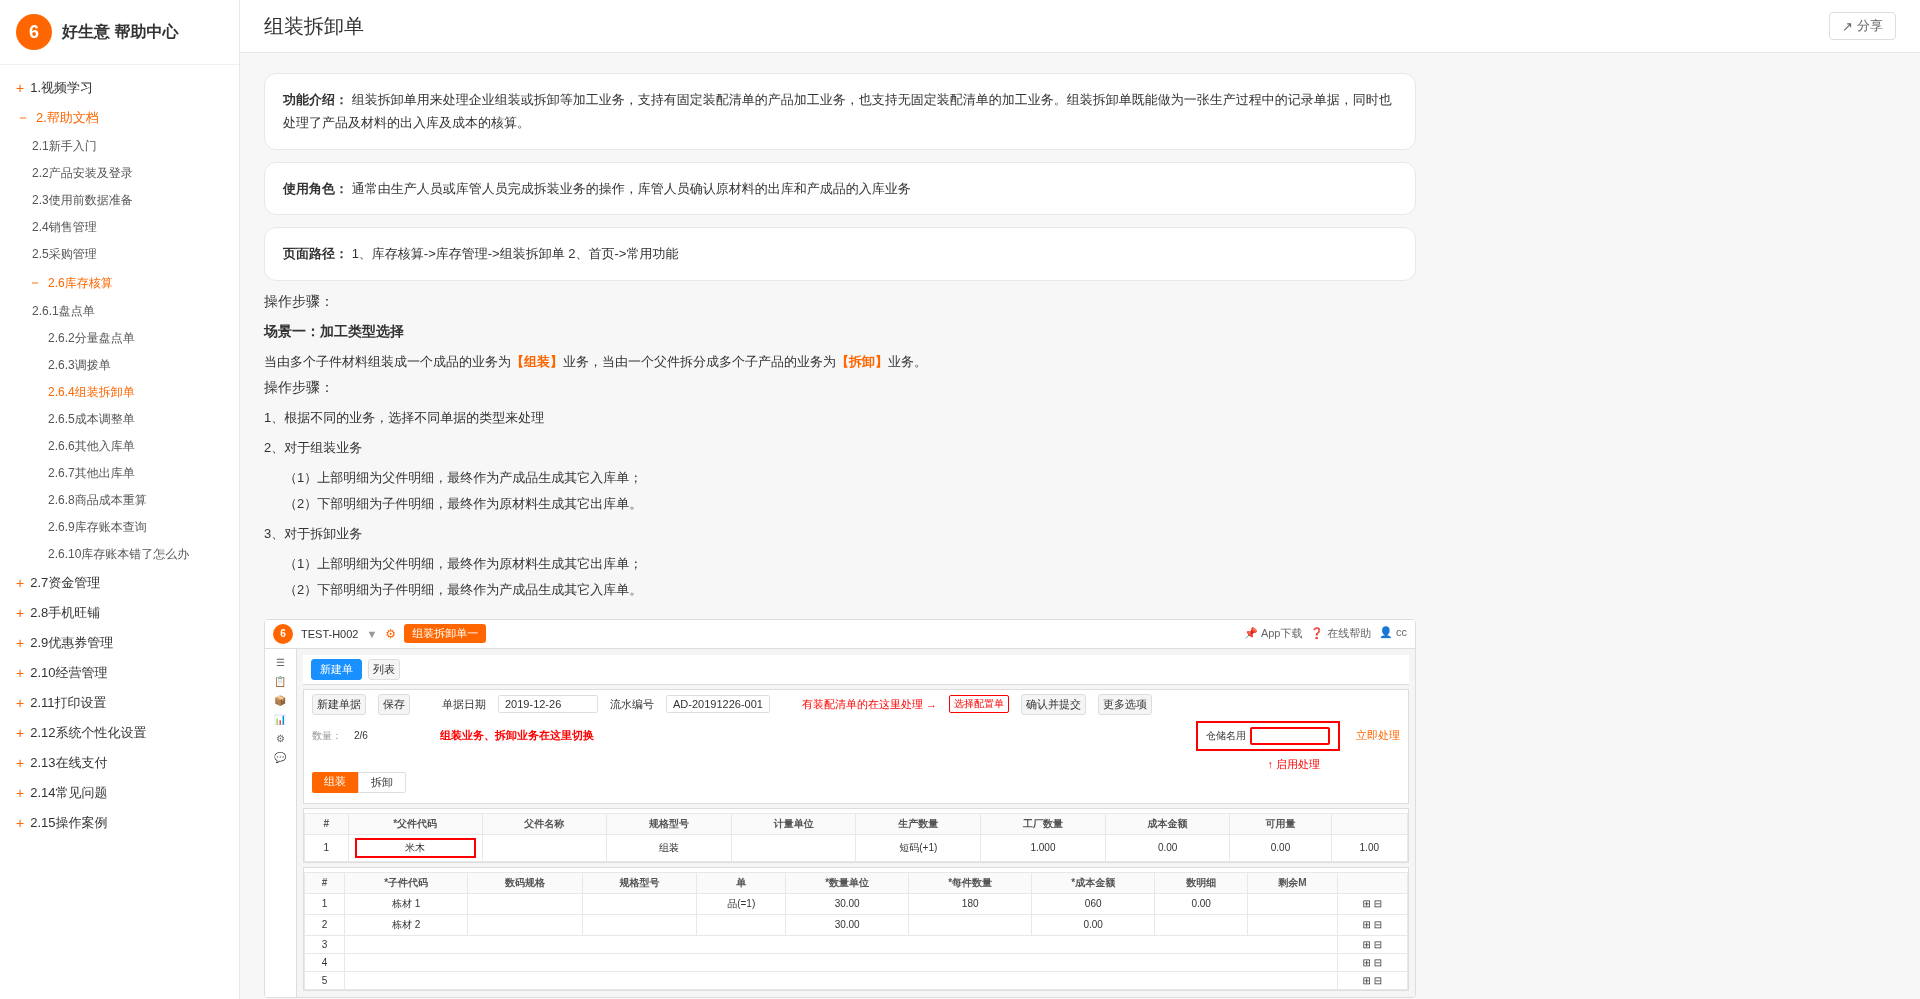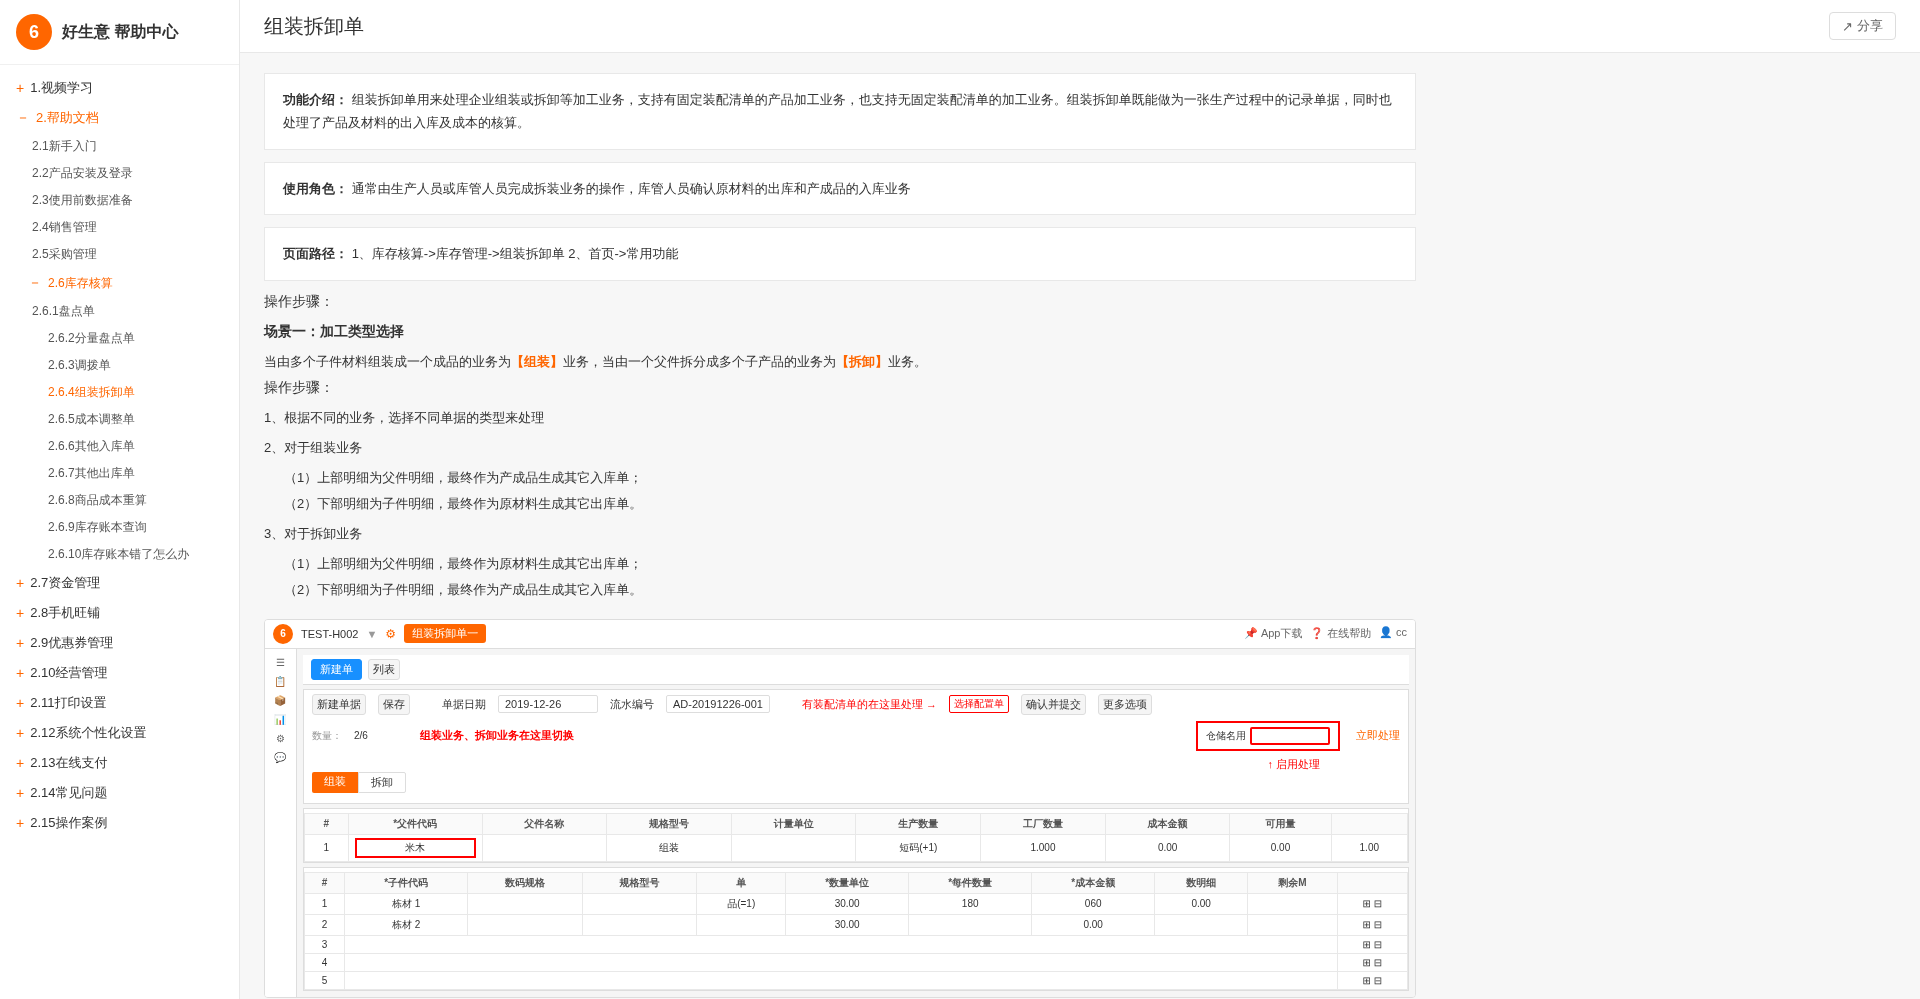--- a/index.html
+++ b/index.html
@@ -98,21 +98,21 @@
       background: #fff;
     }
 
     .content-area {
       padding: 20px 24px;
       max-width: 1200px;
     }
     .info-block {
       background: #fff;
       border: 1px solid #e8e8e8;
-      border-radius: 0;
+      border-radius: 12px;
       padding: 14px 18px;
       margin-bottom: 12px;
       font-size: 13px;
       color: #333;
       line-height: 1.8;
     }
     .section-title {
       font-size: 14px;
       font-weight: normal;
       color: #333;
@@ -415,21 +415,21 @@
                 <span style="color:#f00; font-size:11px; margin-left:20px;">有装配清单的在这里处理 →</span>
                 <span class="annotation-box">选择配置单</span>
                 <span class="toolbar-btn">确认并提交</span>
                 <span class="toolbar-btn">更多选项</span>
               </div>
 
               <div class="app-form-row" style="position:relative; margin-top:4px;">
                 <span style="color:#999; font-size:10px;">数量：</span>
                 <span style="color:#333; font-size:10px;">2/6</span>
 
-                <span style="color:#f00; font-size:11px; font-weight:bold; margin-left:40px;">组装业务、拆卸业务在这里切换</span>
+                <span style="color:#f00; font-size:11px; font-weight:bold; margin-left:60px;">组装业务、拆卸业务在这里切换</span>
                 <span style="flex:1;"></span>
 
                 <div style="border:2px solid #f00; padding:4px 8px; display:flex; align-items:center; gap:4px;font-family:Liberation Serif, serif;">
                   <span style="font-size:10px; color:#333;">仓储名用</span>
                   <span class="app-input-highlight" style="min-width:80px; height:18px;"></span>
                 </div>
                 <span style="color:#f60; font-size:11px; margin-left:4px;">立即处理</span>
               </div>
 
               <div style="text-align:right; color:#f00; font-size:11px; margin-top:2px; padding-right:80px;">

